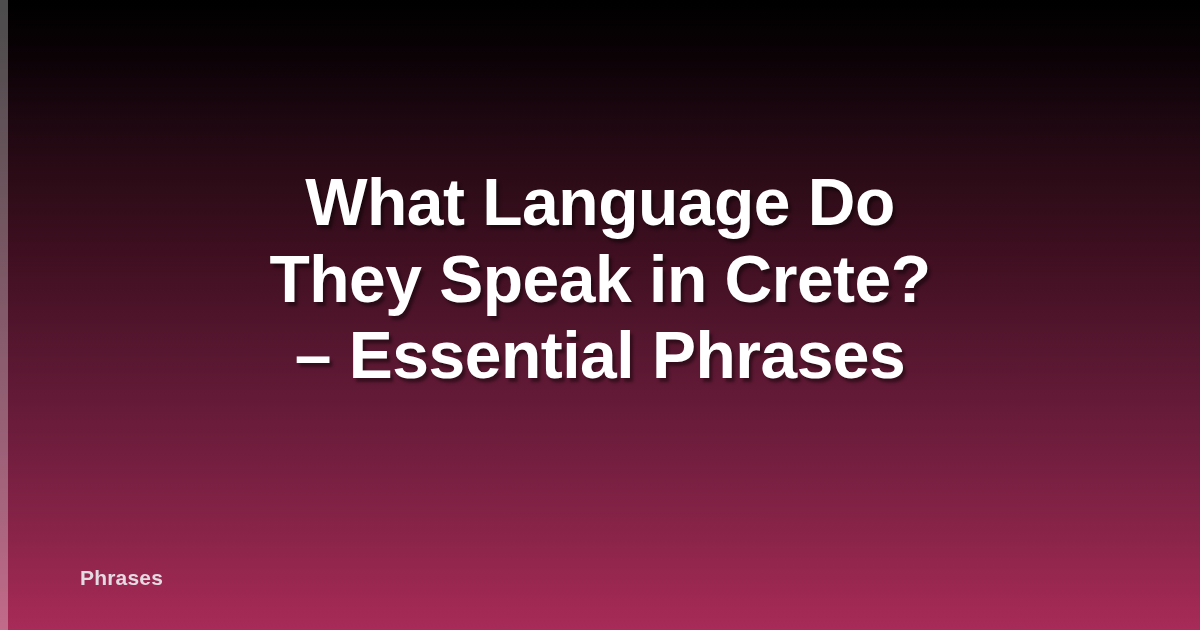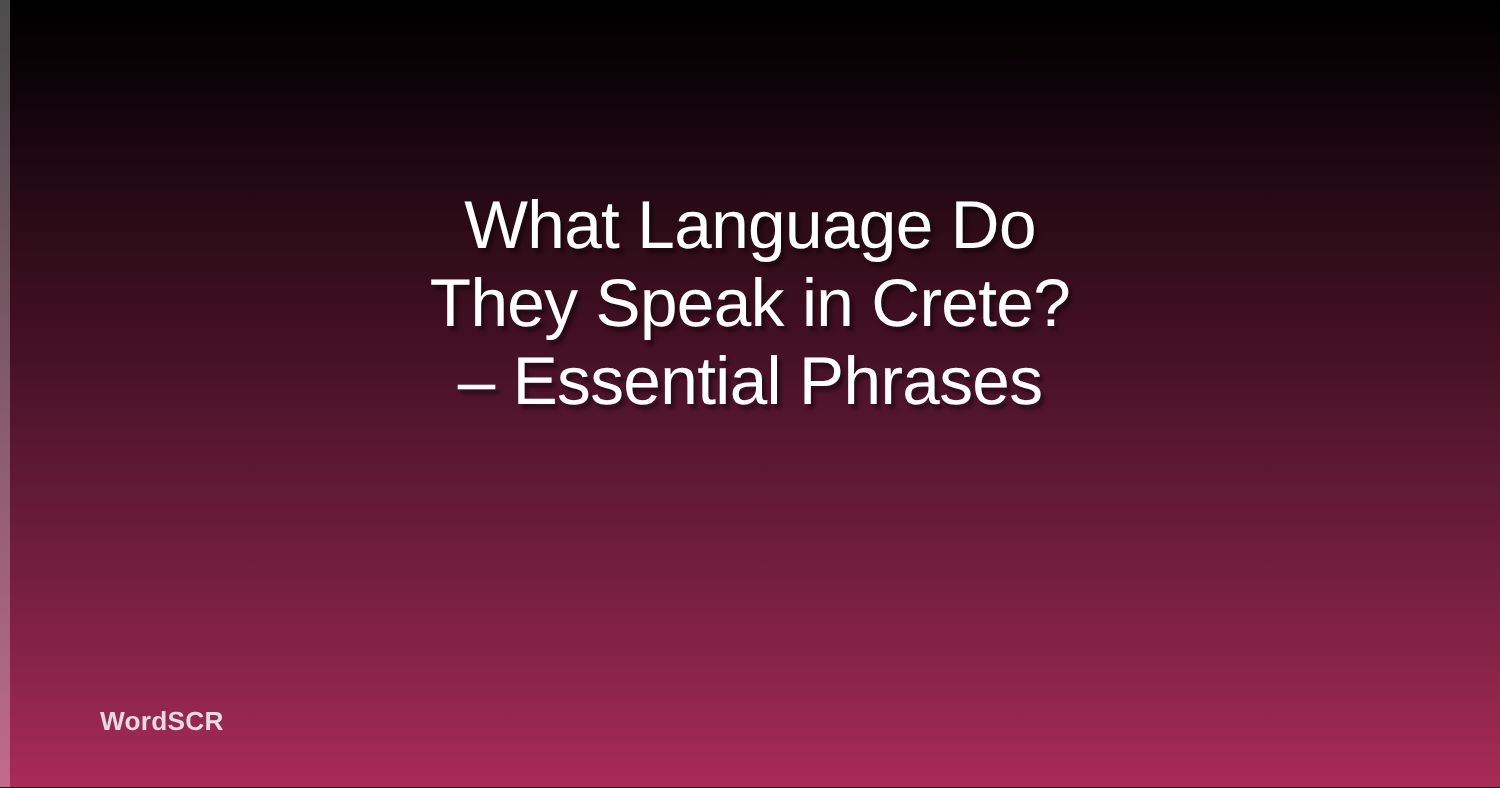--- a/index.html
+++ b/index.html
@@ -55,25 +55,25 @@
     position: absolute;
     left: 0;
     right: 0;
     top: 148px;
     padding: 0 40px;
     box-sizing: border-box;
     text-align: center;
   }
 
   #page-title {
-    margin: 1px;
+    margin: 16px;
     color: #ffffff;
-    font-size: 54px;
+    font-size: 66px;
     line-height: 1.16;
-    font-weight: 400;
+    font-weight: 700;
     letter-spacing: -0.5px;
     text-shadow: 3px 4px 3px rgba(0, 0, 0, 0.42);
     font-family: "Liberation Sans", "DejaVu Sans", sans-serif;
     white-space: pre-line;
   }
 
   #brand {
     position: absolute;
     left: 80px;
     bottom: 42px;
@@ -93,16 +93,16 @@
   <div id="edge-strip"></div>
 
   <div id="content">
 
     <div id="title-wrap">
       <h1 id="page-title">What Language Do
 They Speak in Crete?
 – Essential Phrases</h1>
     </div>
 
-    <div id="brand">WordSCR</div>
+    <div id="brand">Phrases</div>
 
   </div>
 </div>
 
 </body></html>

